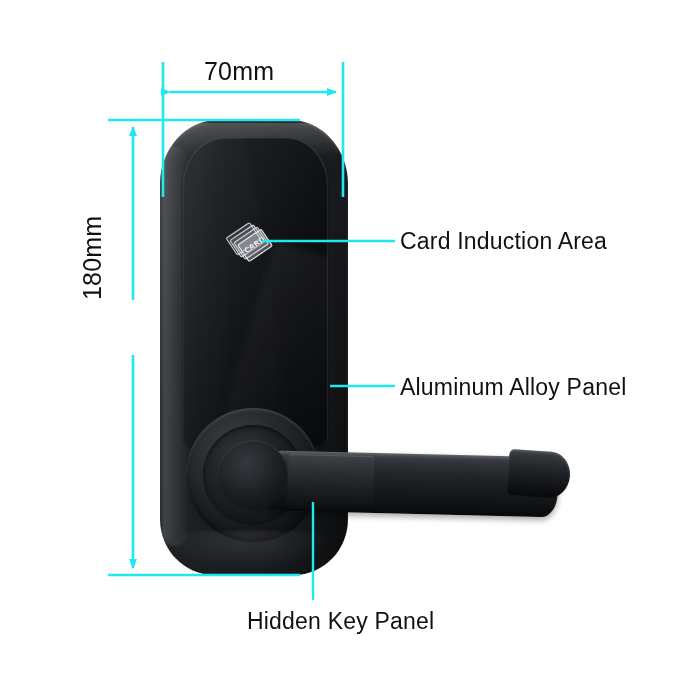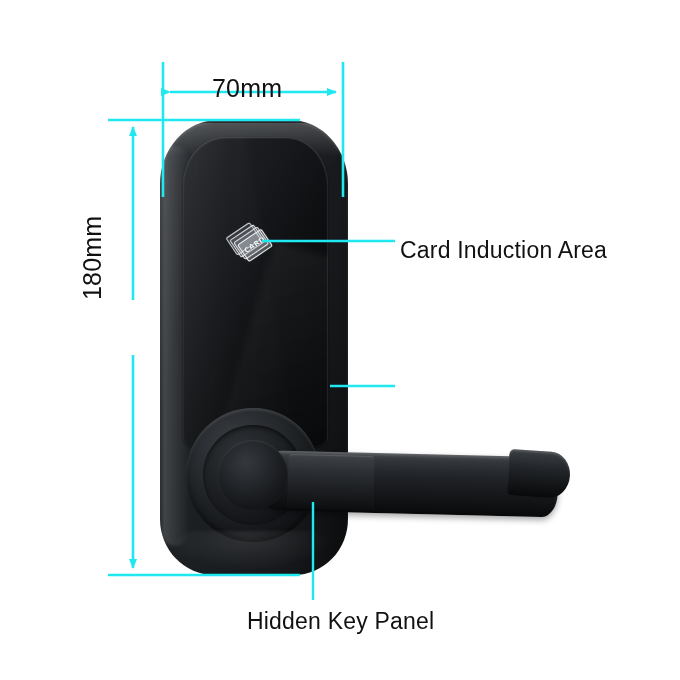--- a/index.html
+++ b/index.html
@@ -269,32 +269,32 @@
   
   .label {
     position: absolute;
     color: #111111;
     white-space: nowrap;
   }
   .dim-label {
     font-size: 25px;
     letter-spacing: 0.2px;
   }
-  #label-width  { left: 212px; top: 57px; margin-top: 17px; }
+  #label-width  { left: 204px; top: 57px; }
   #label-height {
     left: 78px;
     top: 300px;
     transform: rotate(-90deg);
     transform-origin: left top;
   }
   .callout-label {
     font-size: 23px;
     letter-spacing: 0.2px;
   }
-  #label-card   { left: 400px; top: 237px; }
+  #label-card   { left: 400px; top: 228px; }
   #label-panel  { left: 400px; top: 374px; }
   #label-key    { left: 247px; top: 608px; }
 </style>
 </head>
 <body>
 
 <div id="stage">
 
   <div class="product">
     <div class="lock-body"></div>
@@ -353,16 +353,17 @@
     <line x1="330" y1="386" x2="395" y2="386" stroke="#1fe8f0" stroke-width="2.4"></line>
     <line x1="313" y1="502" x2="313" y2="600" stroke="#1fe8f0" stroke-width="2.4"></line>
   </svg>
 
   <div id="label-width" class="label dim-label">70mm</div>
 
   <div id="label-height" class="label dim-label">180mm</div>
 
   <div id="label-card" class="label callout-label">Card Induction Area</div>
 
+  <div id="label-panel" class="label callout-label">Aluminum Alloy Panel</div>
 
   <div id="label-key" class="label callout-label">Hidden Key Panel</div>
 
 </div>
 
 </body></html>

